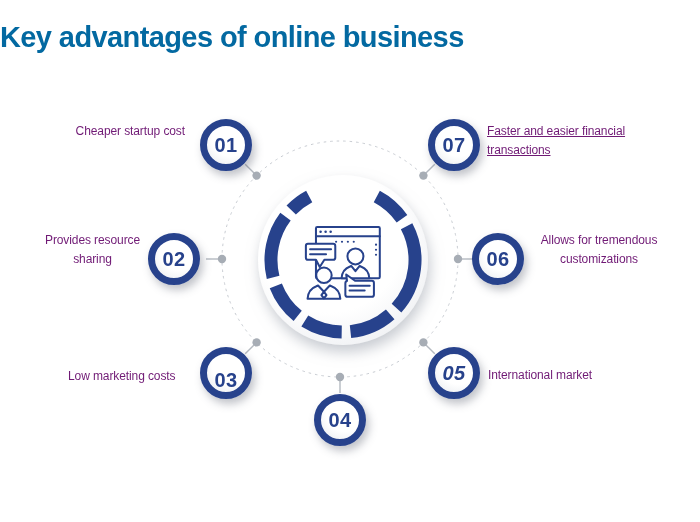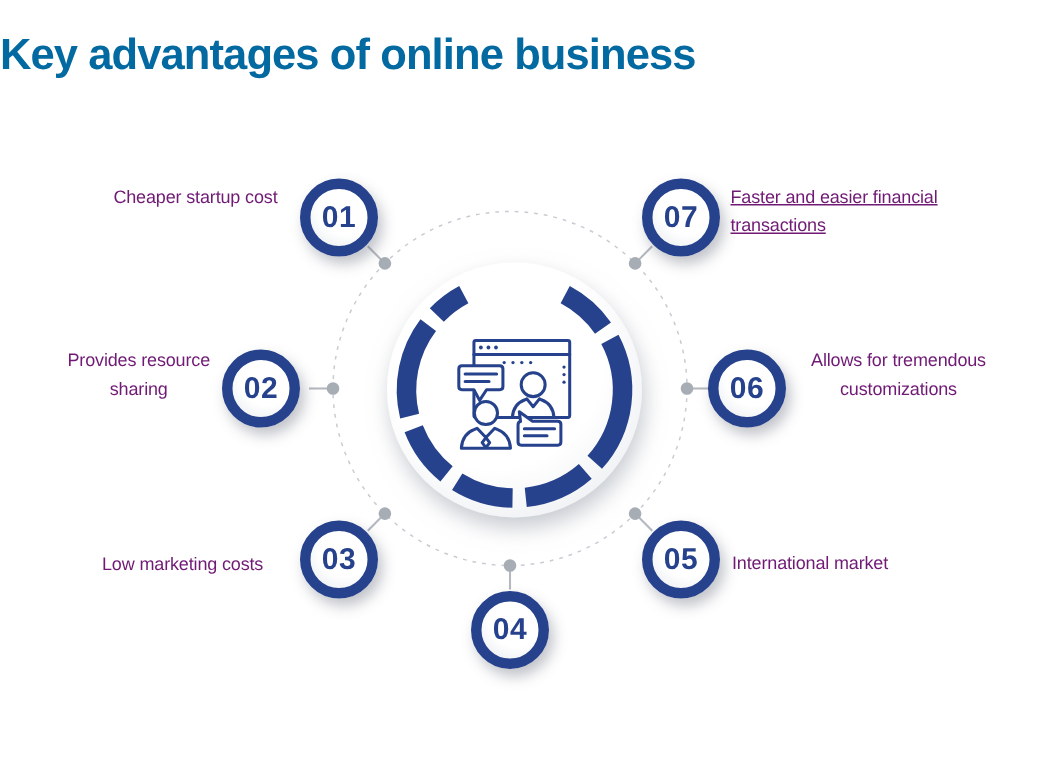--- a/index.html
+++ b/index.html
@@ -23,23 +23,23 @@
     border:7px solid #27428C;
     border-radius:50%;
     background:radial-gradient(circle at 62% 32%, #ffffff 52%, #e6e9ee 100%);
     box-shadow:3px 5px 9px rgba(90,95,110,0.38);
     display:flex;align-items:center;justify-content:center;
     font-weight:bold;font-size:20px;letter-spacing:0.3px;
     color:#27428C;
   }
   .badge-1{left:200px;top:119px;}
   .badge-2{left:148px;top:233px;}
-  .badge-3{left:200px;top:347px;}
+  .badge-3{left:200px;top:347px;align-items:flex-end;}
   .badge-4{left:314px;top:394px;}
-  .badge-5{left:428px;top:347px;}
+  .badge-5{left:428px;top:347px;font-style:italic;}
   .badge-6{left:472px;top:233px;}
   .badge-7{left:428px;top:119px;}
   .label{
     position:absolute;
     font-size:12px;line-height:19px;
     color:#701a75;letter-spacing:-0.1px;
   }
   .label-1{right:515px;top:122px;width:140px;text-align:right;}
   .label-2{right:560px;top:231px;width:95px;text-align:center;}
   .label-3{right:512px;top:367px;width:120px;}

